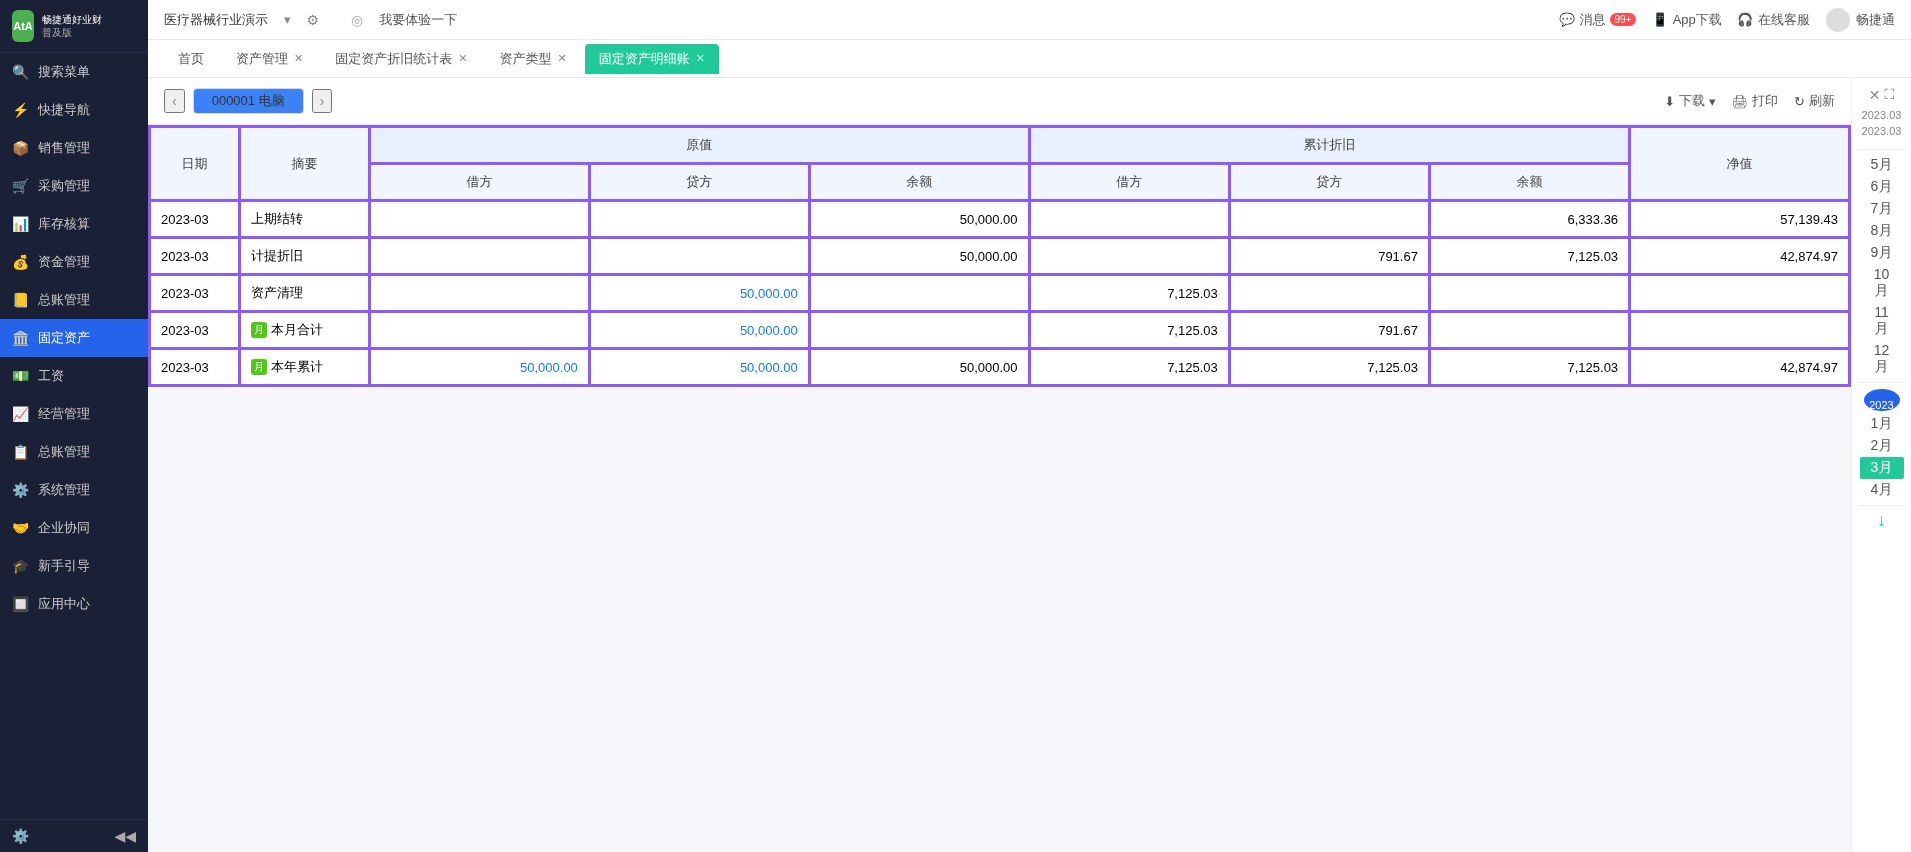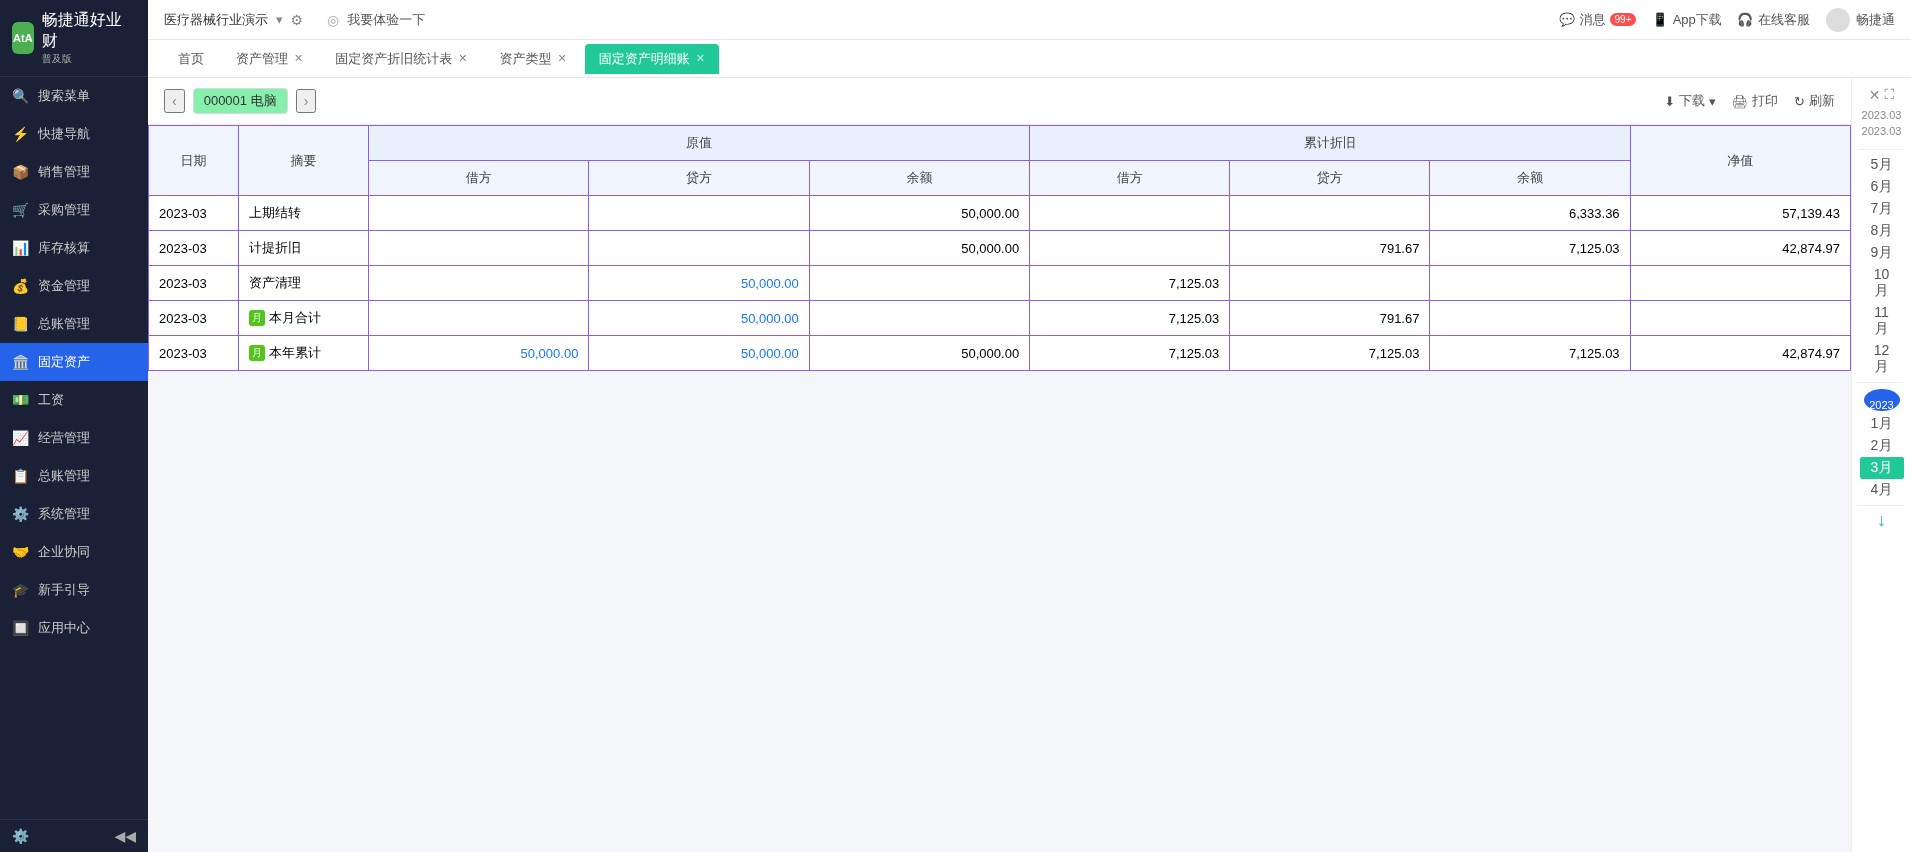--- a/index.html
+++ b/index.html
@@ -22,21 +22,21 @@
       gap: 8px;
       border-bottom: 1px solid #2a3050;
     }
     .sidebar-logo-icon {
       width: 22px; height: 32px;
       background: #4CAF50;
       border-radius: 6px;
       display: flex; align-items: center; justify-content: center;
       color: white; font-size: 11px; font-weight: bold;
     }
-    .sidebar-logo-text { font-size: 16px; color: #fff; line-height: 1.3; }
+    .sidebar-logo-text { font-size: 10px; color: #fff; line-height: 1.3; }
     .sidebar-logo-sub { font-size: 10px; color: #aaa; }
     .sidebar-nav { flex: 1; overflow-y: auto; }
     .sidebar-item {
       display: flex; align-items: center; gap: 8px;
       padding: 10px 12px; cursor: pointer; color: #ccc;
       font-size: 13px; transition: background 0.2s;
     }
     .sidebar-item.active { background: #2563eb; color: #fff; }
     .sidebar-item-icon { width: 18px; text-align: center; font-size: 14px; }
     .sidebar-bottom {
@@ -49,21 +49,21 @@
     
     .main { flex: 1; display: flex; flex-direction: column; overflow: hidden; }
 
     
     .topbar {
       height: 40px; background: #fff;
       display: flex; align-items: center; padding: 0 16px;
       border-bottom: 1px solid #e8e8e8;
       justify-content: space-between;
     }
-    .topbar-left { display: flex; align-items: center; gap: 8px; }
+    .topbar-left { display: flex; align-items: center; gap: 16px; }
     .topbar-right { display: flex; align-items: center; gap: 16px; color: #555; font-size: 13px; }
     .topbar-badge { background: #ff4d4f; color: #fff; border-radius: 10px; font-size: 10px; padding: 1px 5px; }
 
     
     .tabbar {
       background: #fff; border-bottom: 1px solid #e8e8e8;
       display: flex; align-items: center; padding: 0 16px; height: 38px; gap: 4px;
     }
     .tab {
       padding: 6px 14px; cursor: pointer; font-size: 13px; color: #555;
@@ -79,30 +79,30 @@
 
     
     .asset-toolbar {
       padding: 10px 16px; display: flex; align-items: center; justify-content: space-between;
       background: #fff; border-bottom: 1px solid #eee;
     }
     .asset-nav { display: flex; align-items: center; gap: 8px; }
     .asset-nav-btn { cursor: pointer; color: #888; font-size: 14px; padding: 2px 6px; }
     .asset-code-box {
       border: 1px solid #d9d9d9; border-radius: 4px;
-      padding: 3px 10px; font-size: 13px; color: #333; background: #86efac;
+      padding: 3px 18px; font-size: 13px; color: #333; background: #3b82f6;
     }
     .asset-toolbar-right { display: flex; align-items: center; gap: 16px; color: #555; font-size: 13px; }
     .asset-toolbar-btn { display: flex; align-items: center; gap: 4px; cursor: pointer; }
 
     
     .table-wrap { flex: 1; overflow: auto; padding: 0; }
     table { width: 100%; border-collapse: collapse; background: #fff; }
     table th, table td {
-      border: 1px solid #8b5cf6; padding: 8px 10px;
+      border: 3px solid #8b5cf6; padding: 8px 10px;
       text-align: right; font-size: 13px; white-space: nowrap;
     }
     table th { background: #f0f5ff; color: #444; font-weight: normal; text-align: center; }
     table td:nth-child(1), table td:nth-child(2) { text-align: left; }
     table th:nth-child(1), table th:nth-child(2) { text-align: center; }
     .th-group { background: #e8f0fe; }
 
     
     .timeline-panel {
       width: 60px; background: #fff; border-left: 1px solid #eee;

